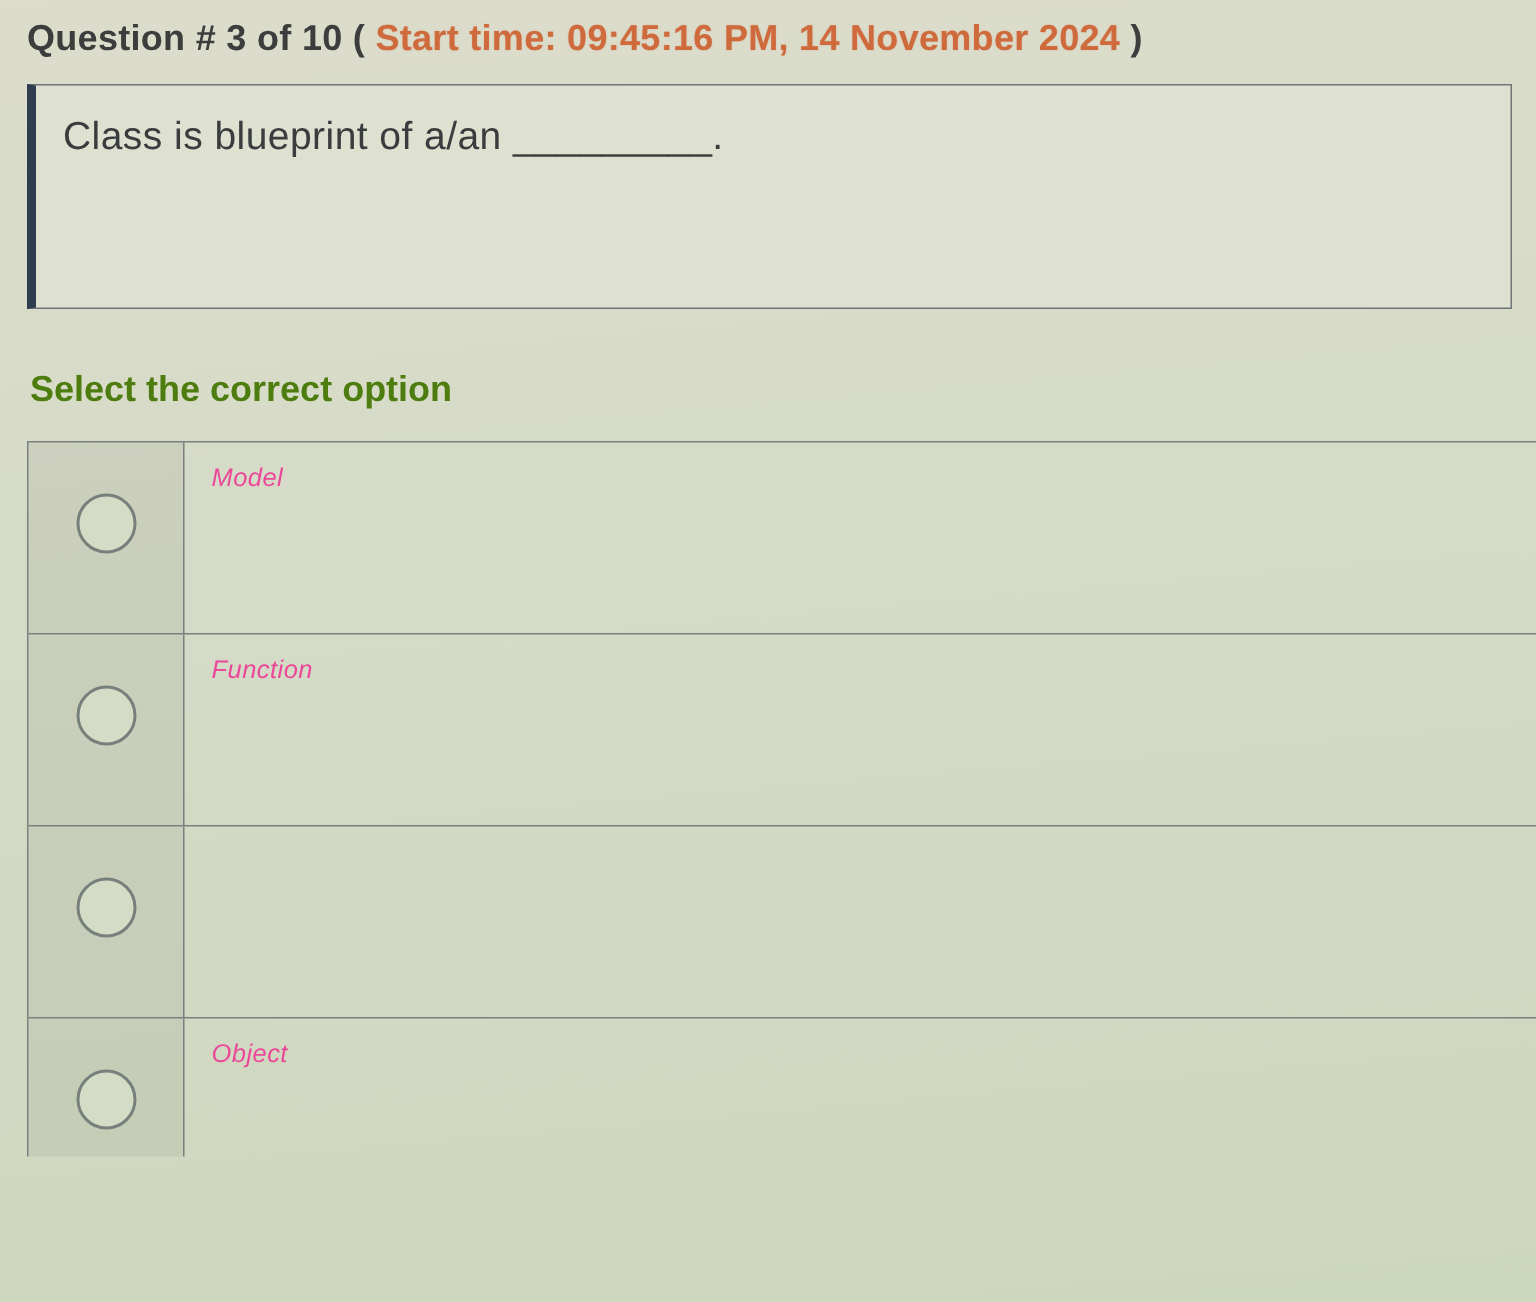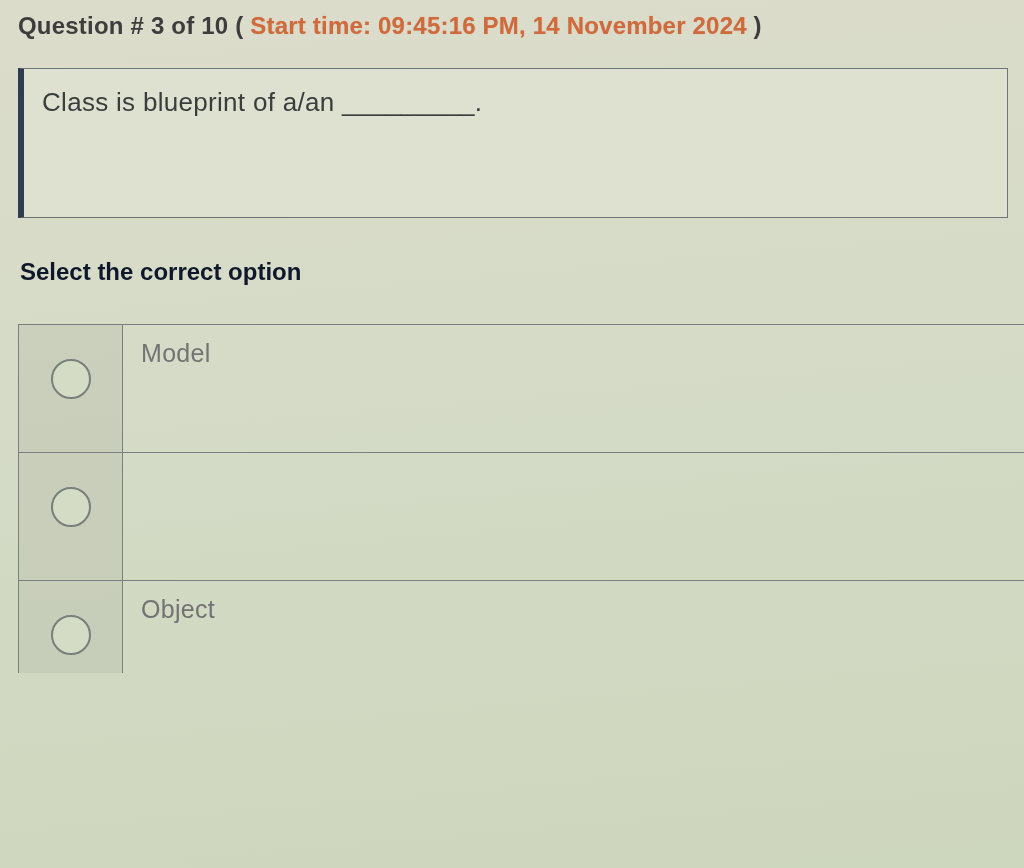--- a/index.html
+++ b/index.html
@@ -10,21 +10,21 @@
     background: linear-gradient(175deg, #dcdccb 0%, #d5dbc7 40%, #cdd7bd 100%);
     color: #4a4a4a;
     padding: 12px 0 0 18px;
   }
 
   
   .header {
     font-size: 24px;
     font-weight: 700;
     color: #3d3d3d;
-    margin-bottom: 28px;
+    margin-bottom: 16px;
     letter-spacing: 0.2px;
   }
   .header .start-time {
     font-weight: 700;
     color: #cf6a3d;
     text-shadow: 0 0 1px rgba(207,106,61,0.4);
   }
 
   
   .question-box {
@@ -40,22 +40,22 @@
     font-size: 26px;
     font-weight: 400;
     color: #3a3d3d;
     letter-spacing: 0.3px;
   }
 
   
   .select-prompt {
     font-size: 24px;
     font-weight: 700;
-    color: #0f172a;
-    margin: 0 0 38px 2px;
+    color: #4d7c0f;
+    margin: 0 0 20px 2px;
   }
 
   
   .options {
     border-top: 1px solid #7a8080;
     border-left: 1px solid #7a8080;
   }
   .option-row {
     display: flex;
     border-bottom: 1px solid #7a8080;
@@ -75,23 +75,24 @@
   .radio {
     width: 40px;
     height: 40px;
     border: 2px solid #77807b;
     border-radius: 50%;
     background: #d4dcc6;
   }
   .label-cell {
     flex: 1;
     padding: 14px 18px;
-    font-size: 25px;
-    color: #737373;
+    font-size: 17px;
+    color: #ec4899;
     letter-spacing: 0.3px;
+    font-style: italic;
   }
 </style>
 </head>
 <body>
 
 <div class="header">
   <span>Question # </span><span>3</span><span> of </span><span>10</span><span> ( </span><span class="start-time"><span>Start time: </span><span>09:45:16 PM, 14 November 2024</span></span><span> )</span>
 </div>
 
 <div class="question-box">
@@ -102,20 +103,26 @@
 
 <div class="options">
 
   <div class="option-row">
     <div class="radio-cell">
       <div class="radio"></div>
     </div>
     <div class="label-cell">Model</div>
   </div>
 
+  <div class="option-row">
+    <div class="radio-cell">
+      <div class="radio"></div>
+    </div>
+    <div class="label-cell">Function</div>
+  </div>
 
   <div class="option-row">
     <div class="radio-cell">
       <div class="radio"></div>
     </div>
   </div>
 
   <div class="option-row">
     <div class="radio-cell">
       <div class="radio"></div>

